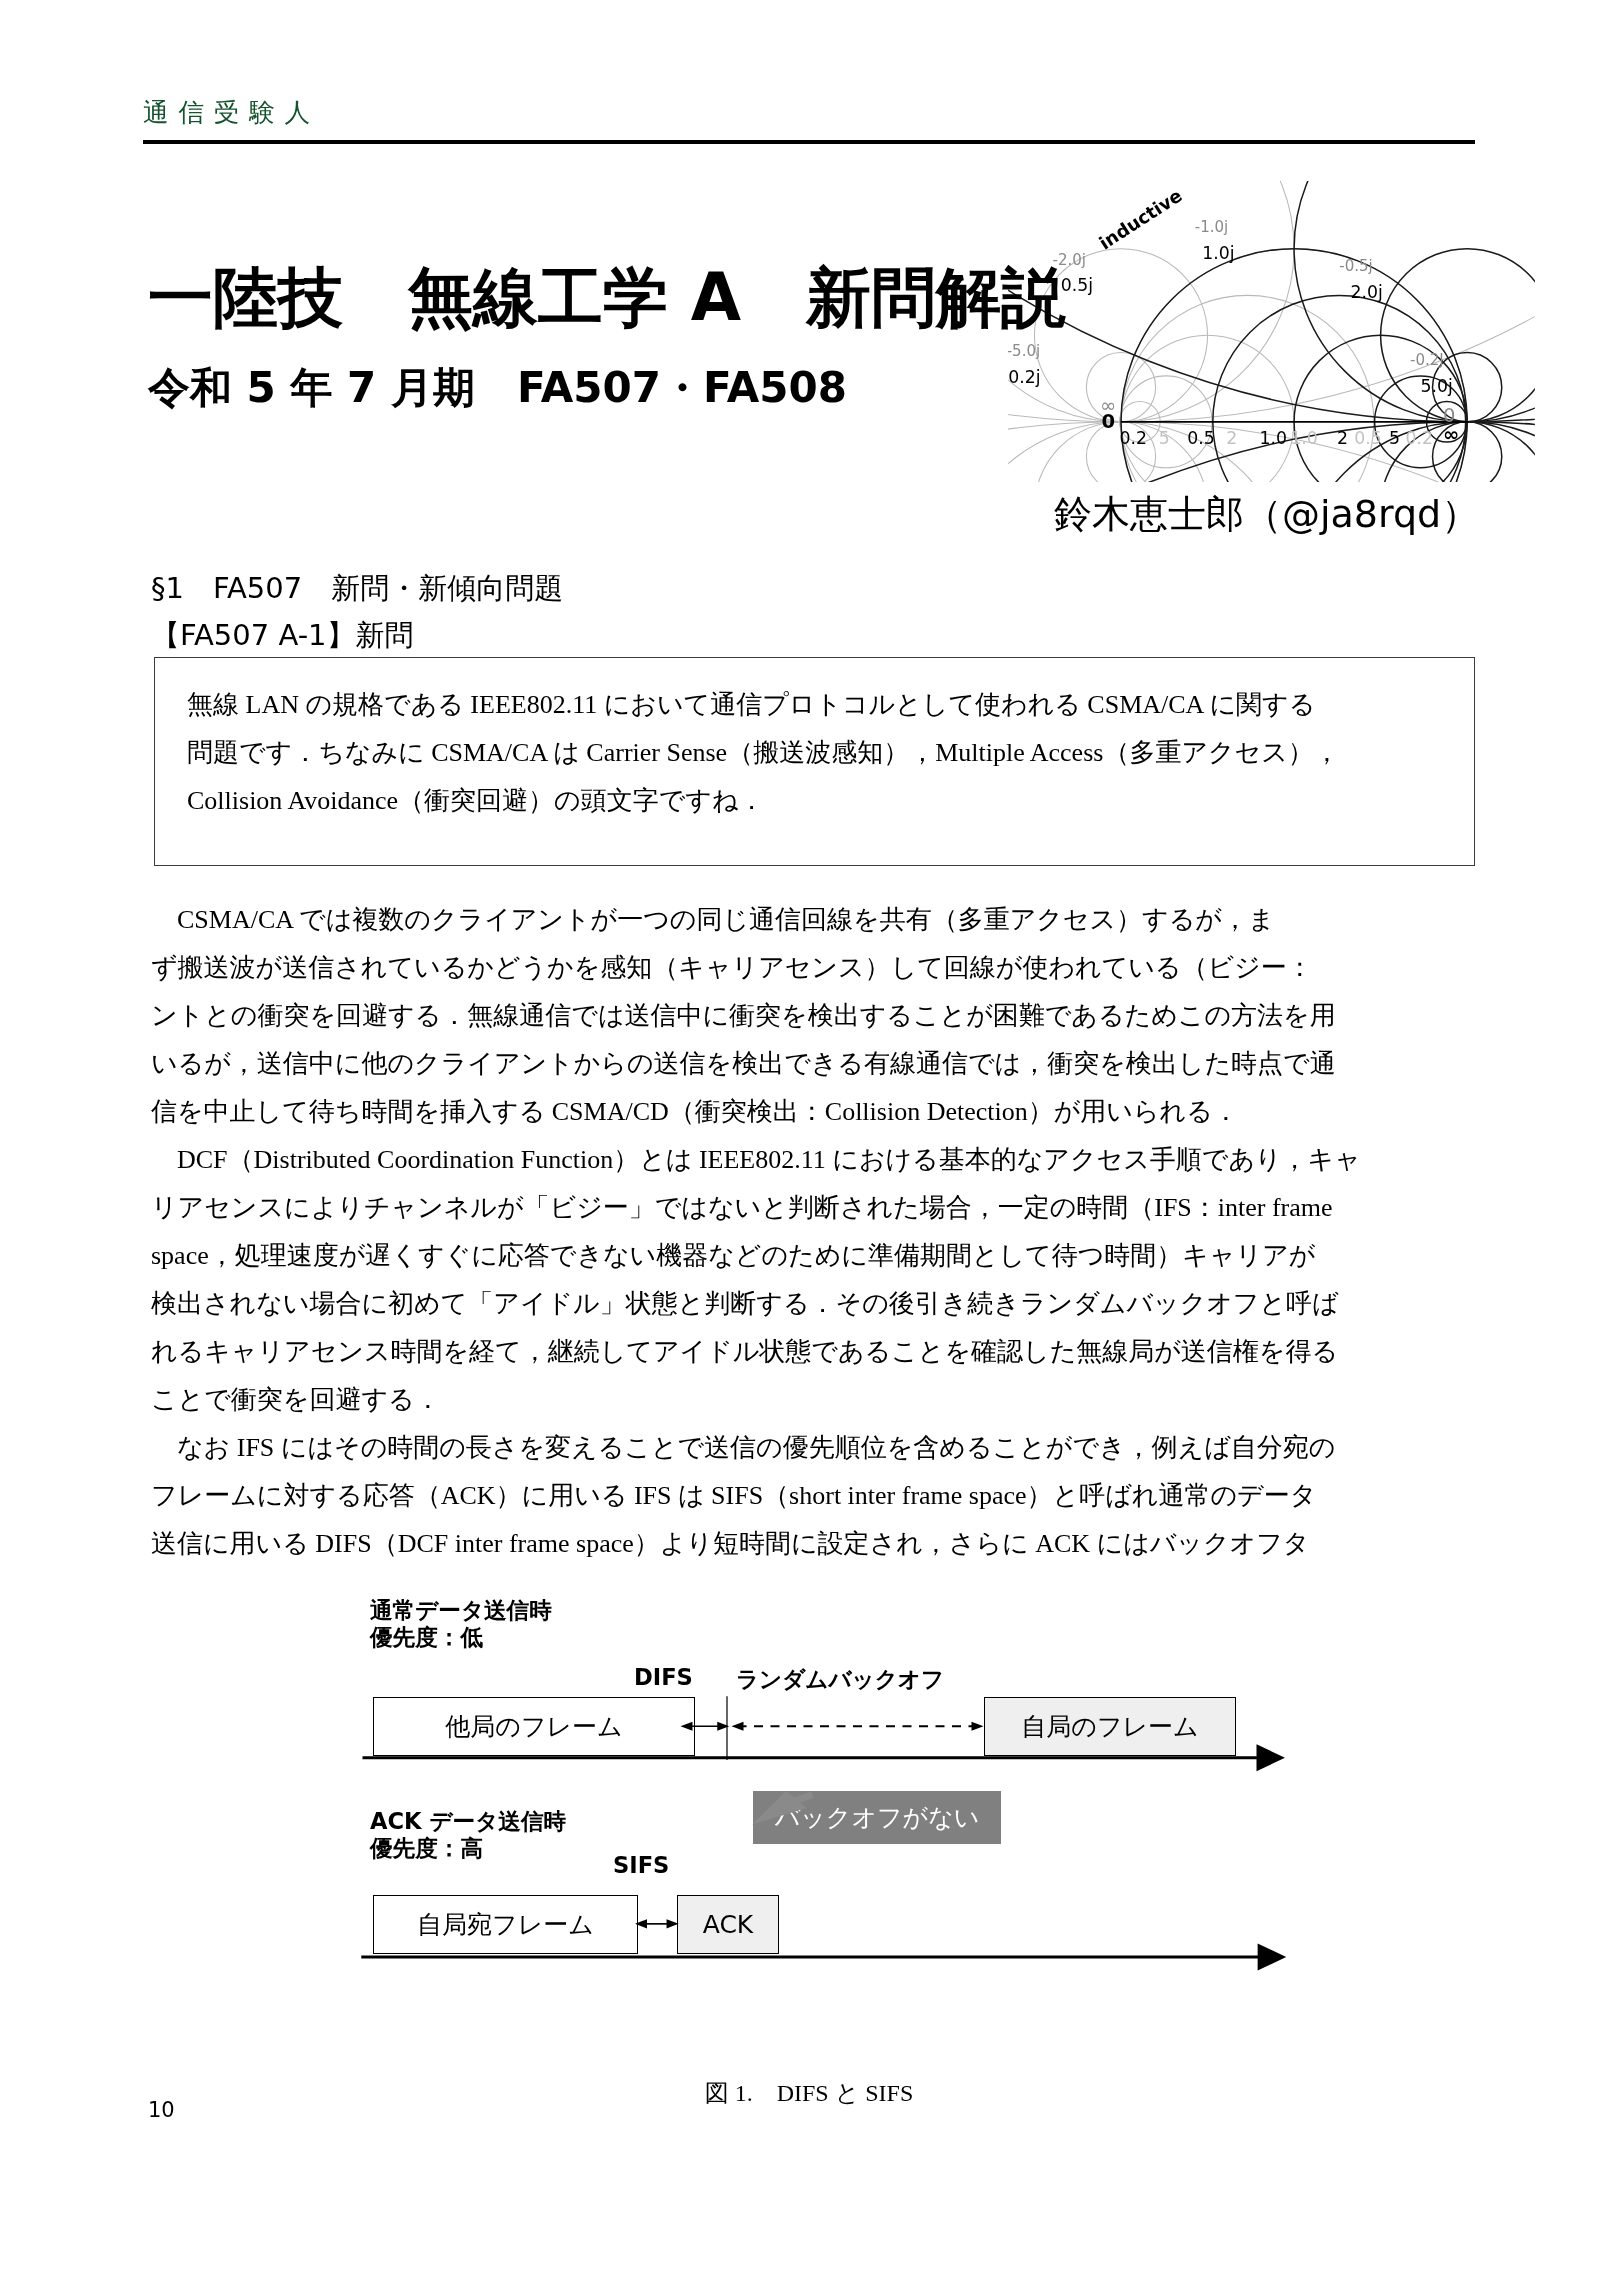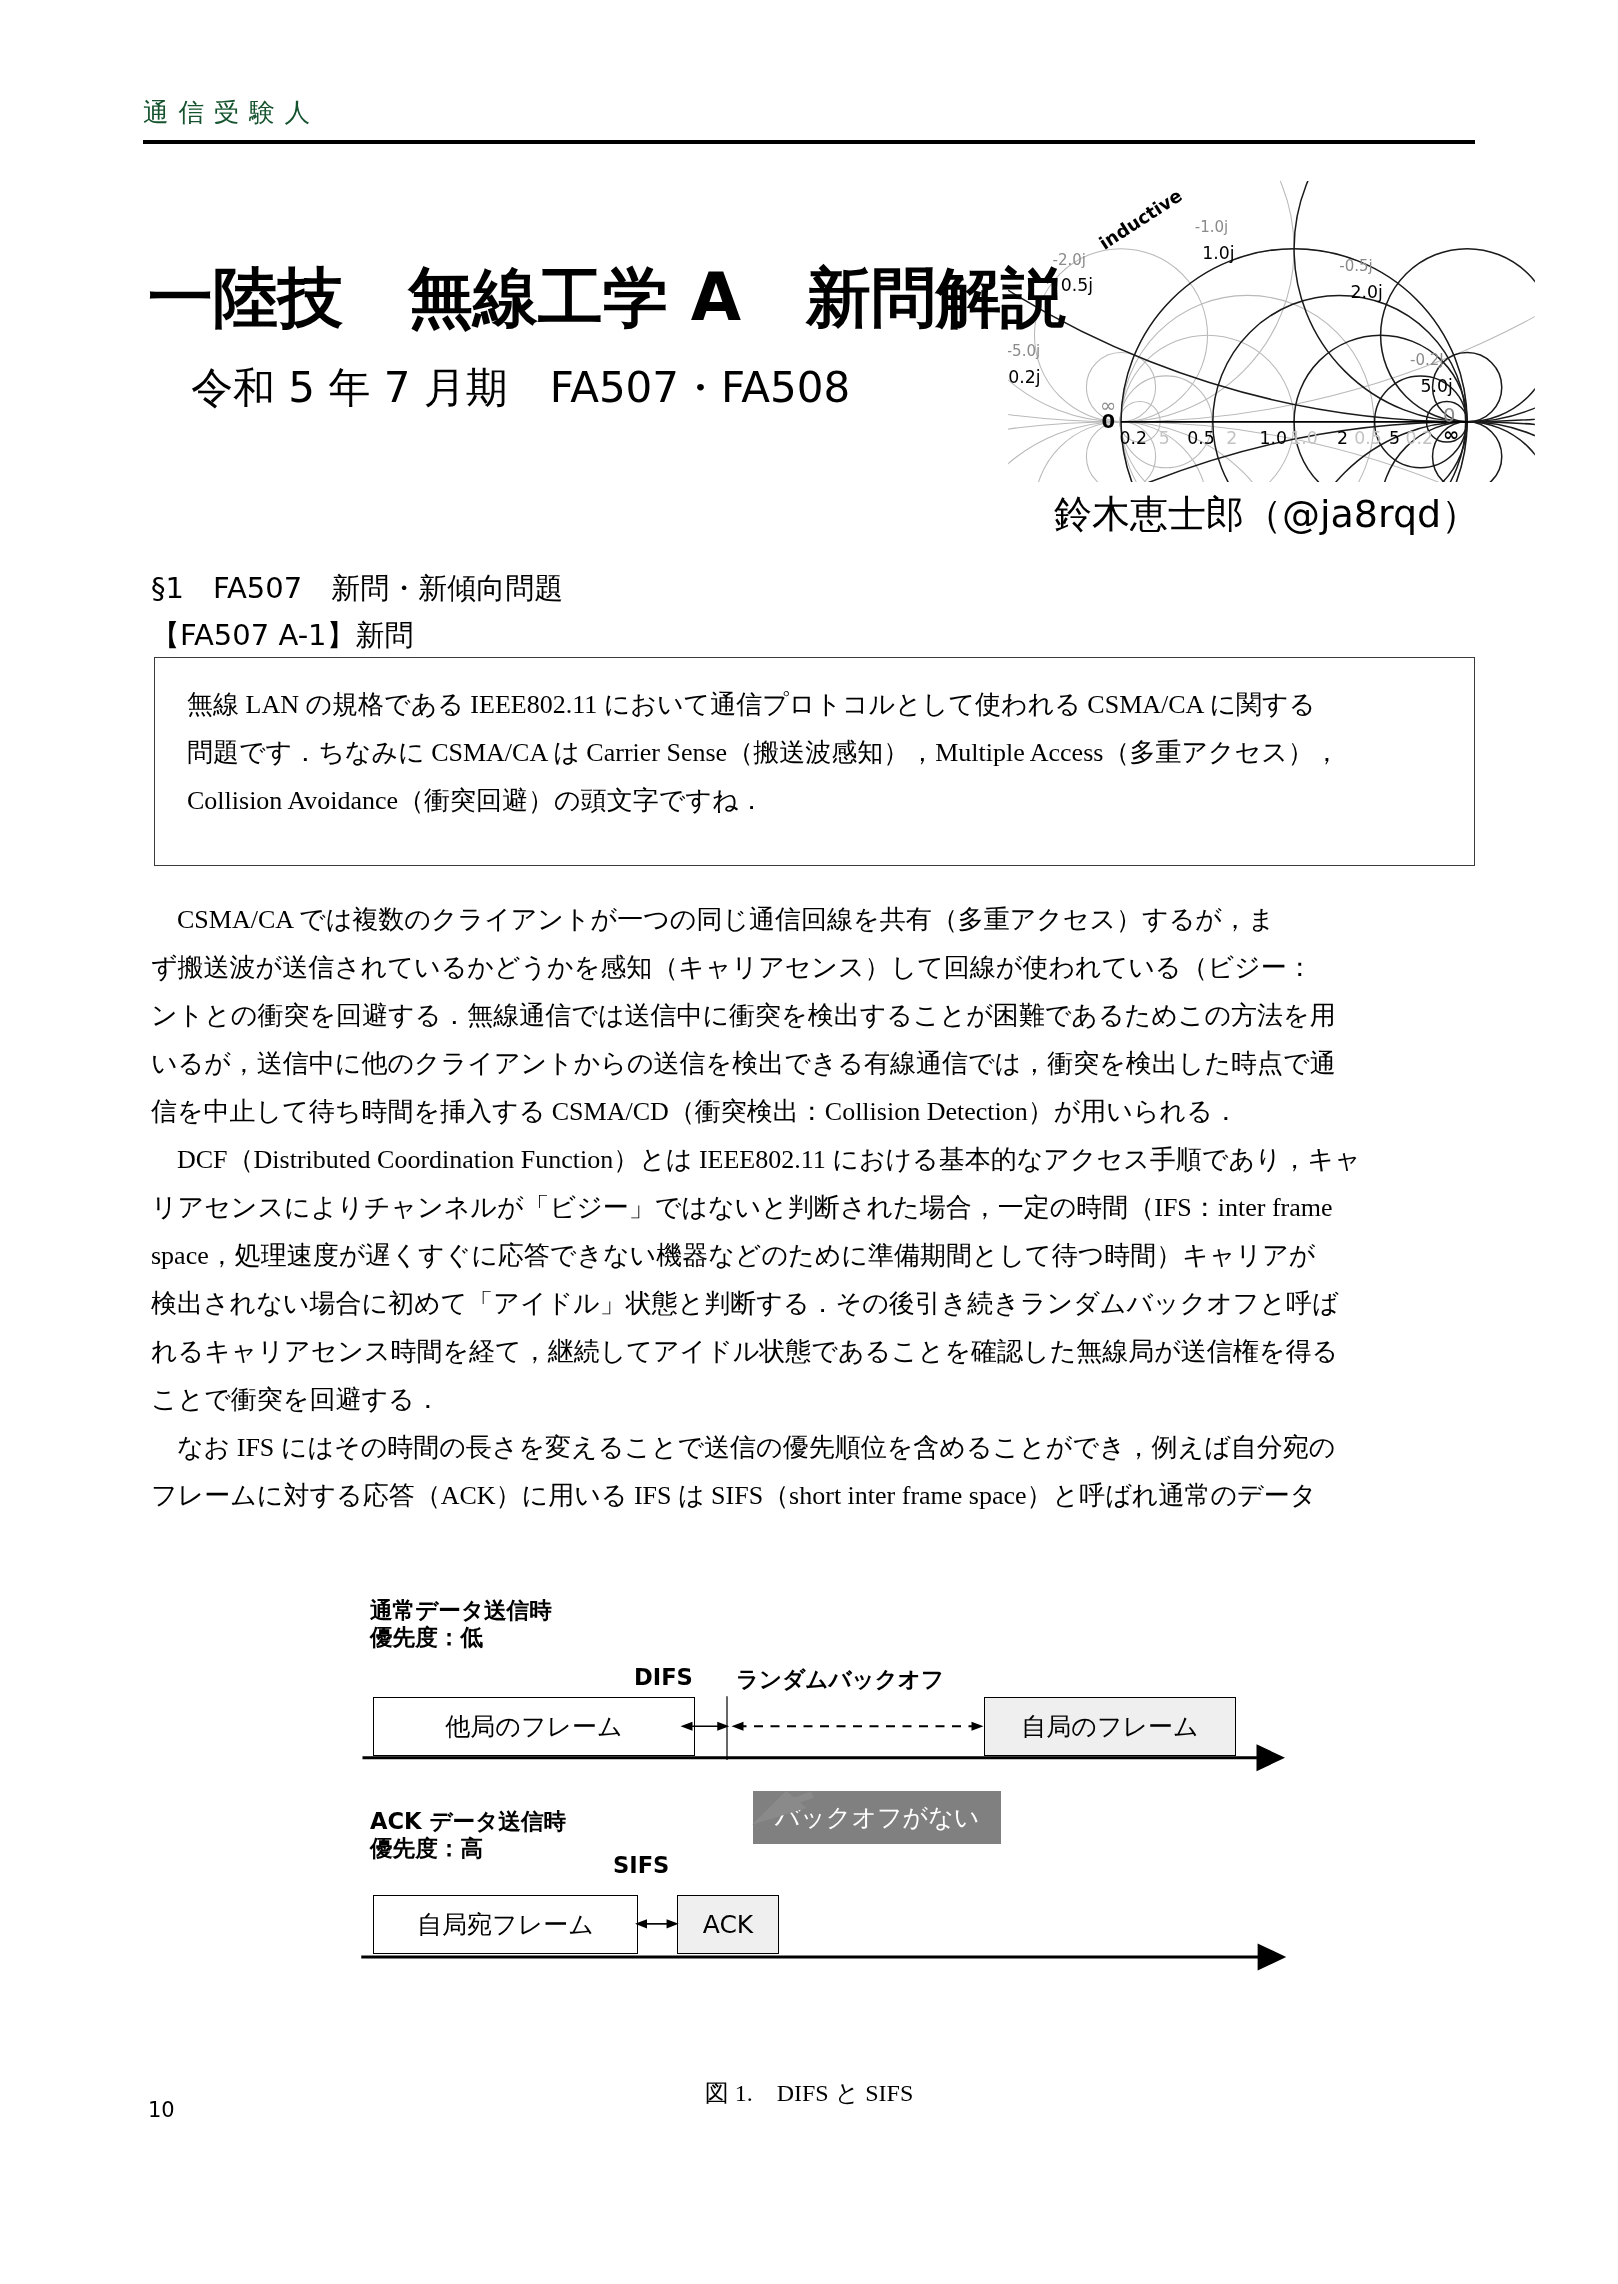--- a/index.html
+++ b/index.html
@@ -47,25 +47,24 @@
     font-size: 65px;
     line-height: 1.0;
     letter-spacing: 0px;
     white-space: nowrap;
   }
   .subtitle {
     position: absolute;
     left: 148px;
     top: 367px;
     font-family: "DejaVu Sans", "Liberation Sans", sans-serif;
-    font-weight: 400;
+    font-weight: 700;
     font-size: 42px;
     line-height: 1.0;
     white-space: nowrap;
-    margin-left: 43px;
   }
   .author {
     position: absolute;
     left: 1054px;
     top: 489px;
     font-family: "DejaVu Sans", "Liberation Sans", sans-serif;
     font-weight: 400;
     font-size: 38px;
     white-space: nowrap;
   }
@@ -285,20 +284,21 @@
     <div>いるが，送信中に他のクライアントからの送信を検出できる有線通信では，衝突を検出した時点で通</div>
     <div>信を中止して待ち時間を挿入する CSMA/CD（衝突検出：Collision Detection）が用いられる．</div>
     <div>　DCF（Distributed Coordination Function）とは IEEE802.11 における基本的なアクセス手順であり，キャ</div>
     <div>リアセンスによりチャンネルが「ビジー」ではないと判断された場合，一定の時間（IFS：inter frame</div>
     <div>space，処理速度が遅くすぐに応答できない機器などのために準備期間として待つ時間）キャリアが</div>
     <div>検出されない場合に初めて「アイドル」状態と判断する．その後引き続きランダムバックオフと呼ば</div>
     <div>れるキャリアセンス時間を経て，継続してアイドル状態であることを確認した無線局が送信権を得る</div>
     <div>ことで衝突を回避する．</div>
     <div>　なお IFS にはその時間の長さを変えることで送信の優先順位を含めることができ，例えば自分宛の</div>
     <div>フレームに対する応答（ACK）に用いる IFS は SIFS（short inter frame space）と呼ばれ通常のデータ</div>
+    <div>送信に用いる DIFS（DCF inter frame space）より短時間に設定され，さらに ACK にはバックオフタ</div>
   </div>
 
   <div class="figure">
 
     <div class="lbl" style="left:370px; top:0px;">通常データ送信時</div>
     <div class="lbl" style="left:370px; top:27px;">優先度：低</div>
 
     <div class="lbl" style="left:634px; top:69px; font-size:22.6px;">DIFS</div>
     <div class="lbl" style="left:736px; top:69px; font-size:22.6px;">ランダムバックオフ</div>
 

